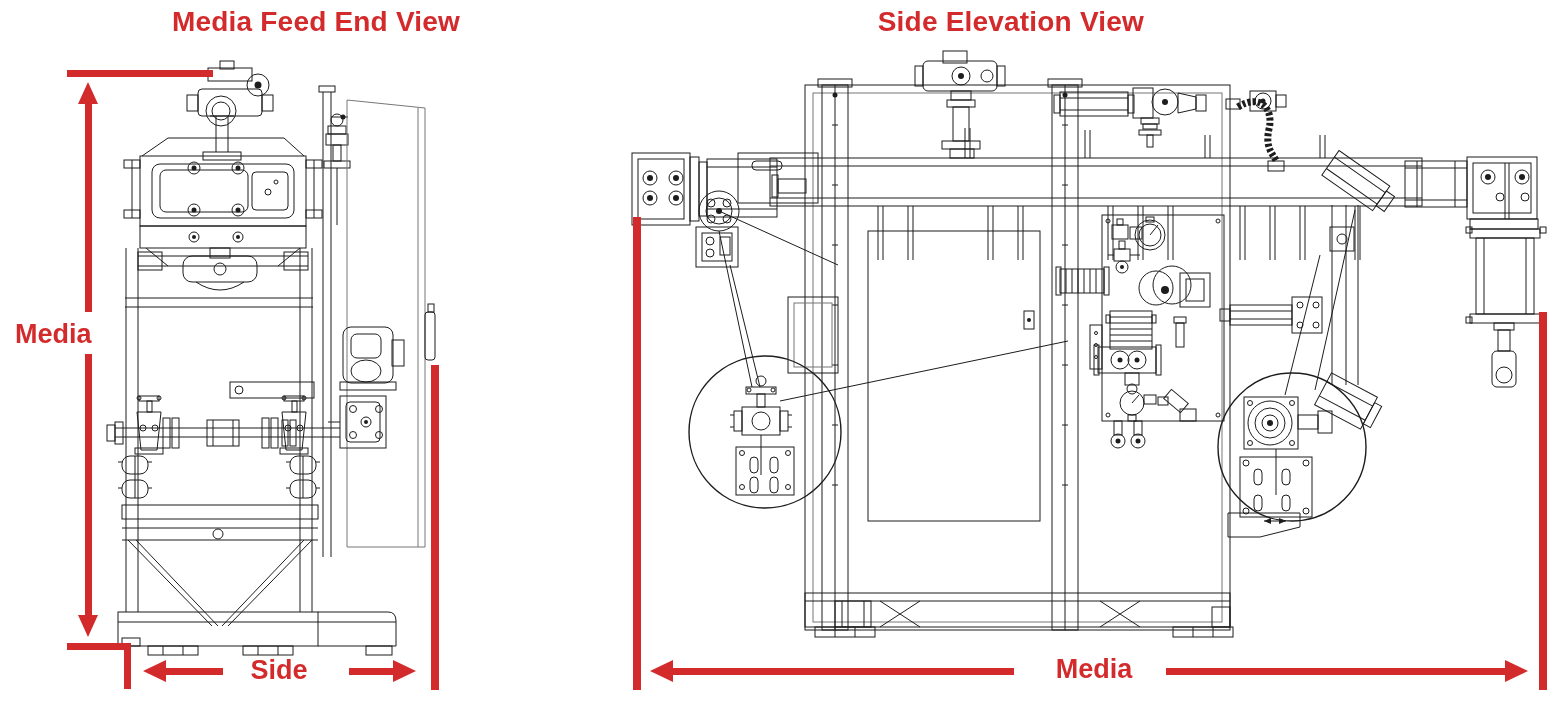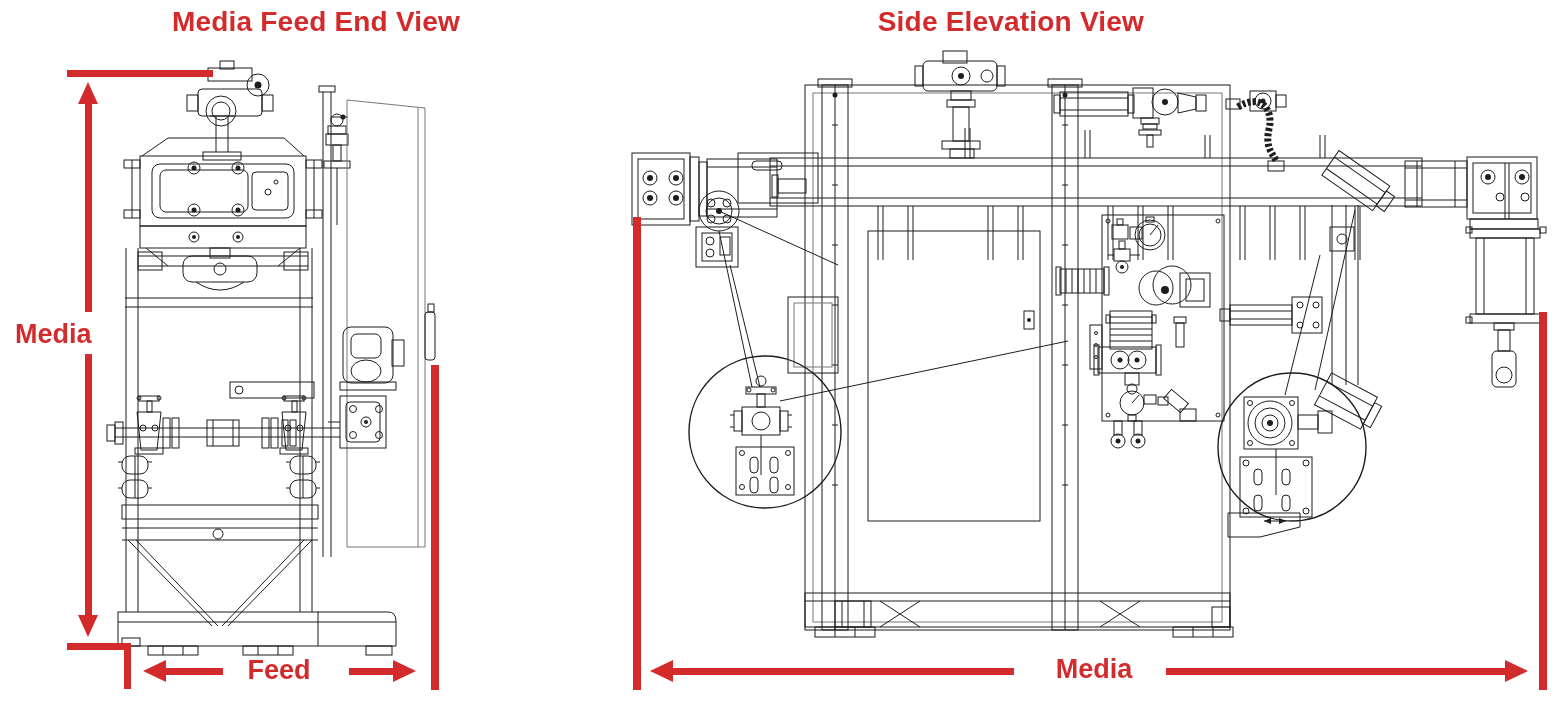--- a/index.html
+++ b/index.html
@@ -486,21 +486,21 @@
 <div class="ah up" style="left:78px; top:82px;"></div>
 <div class="rb" style="left:85px; top:102px; width:7px; height:210px;"></div>
 <div class="dim-label" style="left:15px; top:319px;">Media</div>
 <div class="rb" style="left:85px; top:354px; width:7px; height:262px;"></div>
 <div class="ah down" style="left:78px; top:615px;"></div>
 <div class="rb" style="left:67px; top:643px; width:64px; height:7px;"></div>
 
 <div class="rb" style="left:124px; top:643px; width:7px; height:46px;"></div>
 <div class="ah left" style="left:143px; top:660px;"></div>
 <div class="rb" style="left:164px; top:668px; width:59px; height:7px;"></div>
-<div class="dim-label" style="left:228px; top:655px; width:102px; text-align:center;">Feed</div>
+<div class="dim-label" style="left:228px; top:655px; width:102px; text-align:center;">Side</div>
 <div class="rb" style="left:349px; top:668px; width:44px; height:7px;"></div>
 <div class="ah right" style="left:393px; top:660px;"></div>
 <div class="rb" style="left:431px; top:365px; width:8px; height:325px;"></div>
 
 <div class="rb" style="left:633px; top:217px; width:8px; height:473px;"></div>
 <div class="ah left" style="left:650px; top:660px;"></div>
 <div class="rb" style="left:671px; top:668px; width:343px; height:7px;"></div>
 <div class="dim-label" style="left:1036px; top:654px; width:116px; text-align:center;">Media</div>
 <div class="rb" style="left:1166px; top:668px; width:340px; height:7px;"></div>
 <div class="ah right" style="left:1505px; top:660px;"></div>

